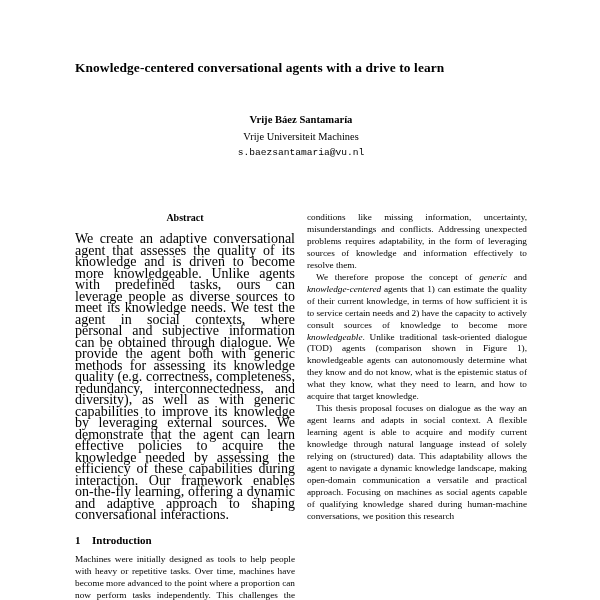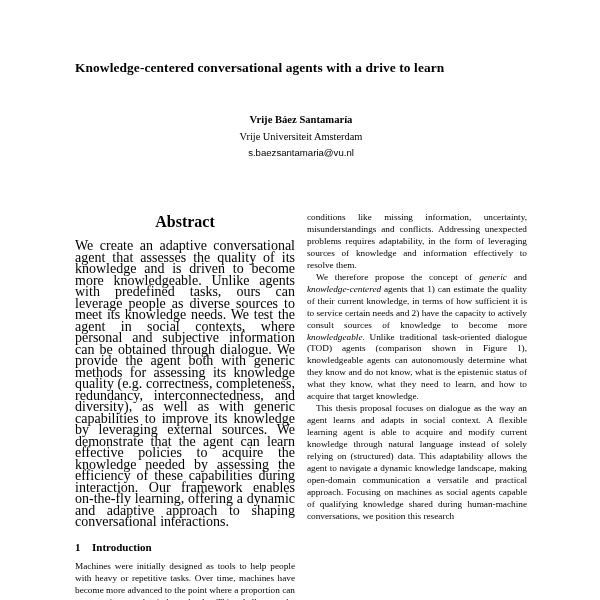--- a/index.html
+++ b/index.html
@@ -50,21 +50,21 @@
     font-weight: bold;
     line-height: 1.45;
     margin: 0 0 2px 0;
   }
   .author-affil {
     font-size: 10.4px;
     line-height: 1.45;
     margin: 0 0 2px 0;
   }
   .author-email {
-    font-family: Liberation Sans, sans-serif;
+    font-family: Liberation Mono, monospace;
     font-size: 9.6px;
     line-height: 1.45;
     margin: 0;
   }
 
   
   .columns {
     position: absolute;
     left: 75px;
     top: 212px;
@@ -76,21 +76,21 @@
     position: absolute;
     top: 0;
     width: 220px;
     height: 388px;
     overflow: hidden;
   }
   .col-left  { left: 0; }
   .col-right { left: 232px; }
 
   .abstract-heading {
-    font-size: 16px;
+    font-size: 10px;
     font-weight: bold;
     text-align: center;
     margin: 0 0 9px 0;
     line-height: 1.2;
   }
 
   .section-heading {
     font-size: 11px;
     font-weight: bold;
     margin: 13px 0 7px 0;
@@ -125,21 +125,21 @@
 <body>
 
 <div class="page">
 
   <div class="title-block">
     <h1 class="paper-title">Knowledge-centered conversational agents with a drive to learn</h1>
   </div>
 
   <div class="author-block">
     <div class="author-name">Vrije Báez Santamaría</div>
-    <div class="author-affil">Vrije Universiteit Amsterdam</div>
+    <div class="author-affil">Vrije Universiteit Machines</div>
     <div class="author-email">s.baezsantamaria@vu.nl</div>
   </div>
 
   <div class="columns">
 
     <div class="col col-left">
       <div class="abstract-heading">Abstract</div>
       <p class="body-text abstract-text no-indent">We create an adaptive conversational agent that assesses the quality of its knowledge and is driven to become more knowledgeable. Unlike agents with predefined tasks, ours can leverage people as diverse sources to meet its knowledge needs. We test the agent in social contexts, where personal and subjective information can be obtained through dialogue. We provide the agent both with generic methods for assessing its knowledge quality (e.g. correctness, completeness, redundancy, interconnectedness, and diversity), as well as with generic capabilities to improve its knowledge by leveraging external sources. We demonstrate that the agent can learn effective policies to acquire the knowledge needed by assessing the efficiency of these capabilities during interaction. Our framework enables on-the-fly learning, offering a dynamic and adaptive approach to shaping conversational interactions.</p>
 
       <div class="section-heading">

